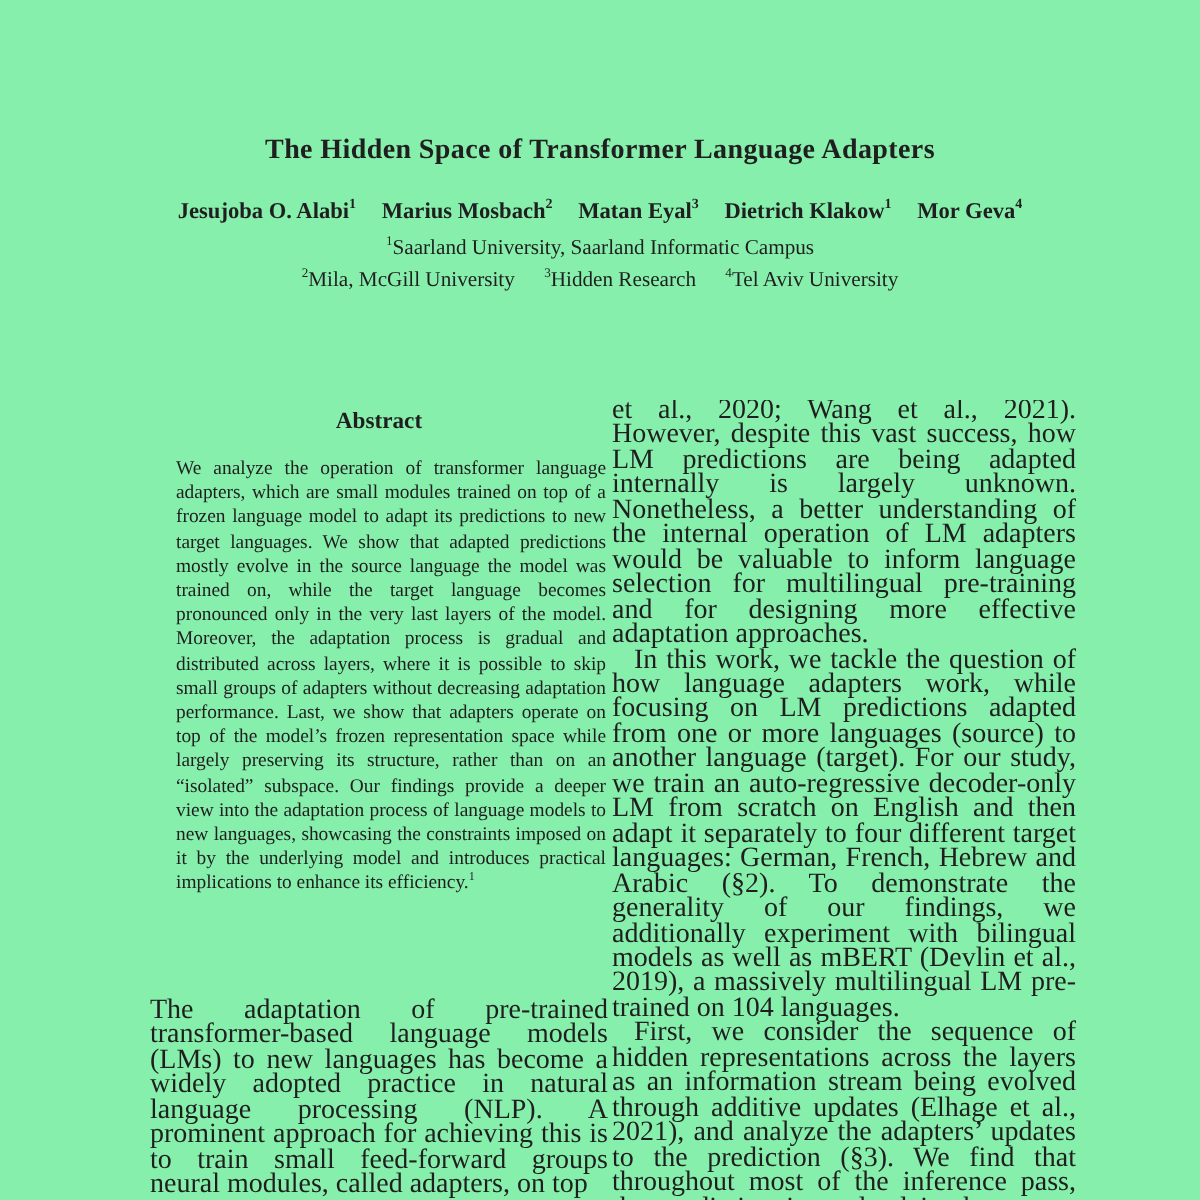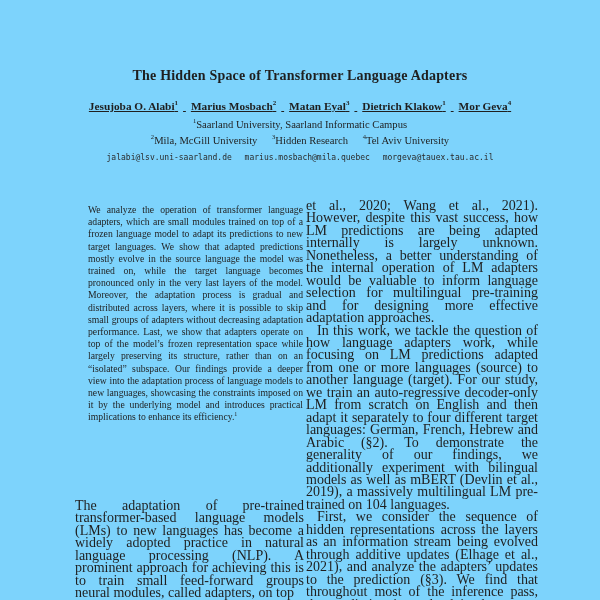--- a/index.html
+++ b/index.html
@@ -1,21 +1,21 @@
 <!DOCTYPE html>
 <html lang="en"><head>
 <meta charset="utf-8">
 <style>
   html, body { margin: 0; padding: 0; background: #ffffff; }
 
   .page {
     position: relative;
     width: 600px;
     height: 600px;
-    background: #7dd3fc;
+    background: #86efac;
     overflow: hidden;
     color: #1f1f1f;
     font-family: "Liberation Serif", "DejaVu Serif", serif;
   }
 
   .centered {
     position: absolute;
     left: 0;
     width: 600px;
     text-align: center;
@@ -25,21 +25,20 @@
     top: 68px;
     font-size: 14px;
     font-weight: 700;
     letter-spacing: 0.2px;
   }
 
   .authors {
     top: 100px;
     font-size: 11.3px;
     font-weight: 700;
-    text-decoration: underline;
   }
   .author { margin: 0 5px; white-space: nowrap; }
 
   .affil { font-size: 10.6px; }
   .affil-1 { top: 119px; }
   .affil-2 { top: 135px; }
   .affil-item { margin: 0 6px; white-space: nowrap; }
 
   sup {
     font-size: 62%;
@@ -123,27 +122,23 @@
   <div class="centered affil affil-1">
     <span class="affil-item"><sup>1</sup><span>Saarland University, Saarland Informatic Campus</span></span>
   </div>
 
   <div class="centered affil affil-2">
     <span class="affil-item"><sup>2</sup><span>Mila, McGill University</span></span>
     <span class="affil-item"><sup>3</sup><span>Hidden Research</span></span>
     <span class="affil-item"><sup>4</sup><span>Tel Aviv University</span></span>
   </div>
 
-  <div class="centered emails">
-    <span class="email">jalabi@lsv.uni-saarland.de</span>
-    <span class="email">marius.mosbach@mila.quebec</span>
-    <span class="email">morgeva@tauex.tau.ac.il</span>
-  </div>
 
   <div class="abstract-block">
+    <div class="abstract-heading">Abstract</div>
     <p class="abstract-body"><span>We analyze the operation of transformer language adapters, which are small modules trained on top of a frozen language model to adapt its predictions to new target languages. We show that adapted predictions mostly evolve in the source language the model was trained on, while the target language becomes pronounced only in the very last layers of the model. Moreover, the adaptation process is gradual and distributed across layers, where it is possible to skip small groups of adapters without decreasing adaptation performance. Last, we show that adapters operate on top of the model’s frozen representation space while largely preserving its structure, rather than on an “isolated” subspace. Our findings provide a deeper view into the adaptation process of language models to new languages, showcasing the constraints imposed on it by the underlying model and introduces practical implications to enhance its efficiency.</span><sup>1</sup></p>
   </div>
 
   <div class="intro-block">
     <p class="body-par"><span>The adaptation of pre-trained transformer-based language models (LMs) to new languages has become a widely adopted practice in natural language processing (NLP). A prominent approach for achieving this is to train small feed-forward groups neural modules, called </span><span class="ital">adapters</span><span>, on top</span></p>
   </div>
 
   <div class="right-column">
     <p class="body-par">et al., 2020; Wang et al., 2021). However, despite this vast success, how LM predictions are being adapted internally is largely unknown. Nonetheless, a better understanding of the internal operation of LM adapters would be valuable to inform language selection for multilingual pre-training and for designing more effective adaptation approaches.</p>
     <p class="body-par indent"><span>In this work, we tackle the question of how language adapters work, while focusing on LM predictions adapted from one or more languages (</span><span class="ital">source</span><span>) to another language (</span><span class="ital">target</span><span>). For our study, we train an auto-regressive decoder-only LM from scratch on English and then adapt it separately to four different target languages: German, French, Hebrew and Arabic (§2). To demonstrate the generality of our findings, we additionally experiment with bilingual models as well as mBERT (Devlin et al., 2019), a massively multilingual LM pre-trained on 104 languages.</span></p>

